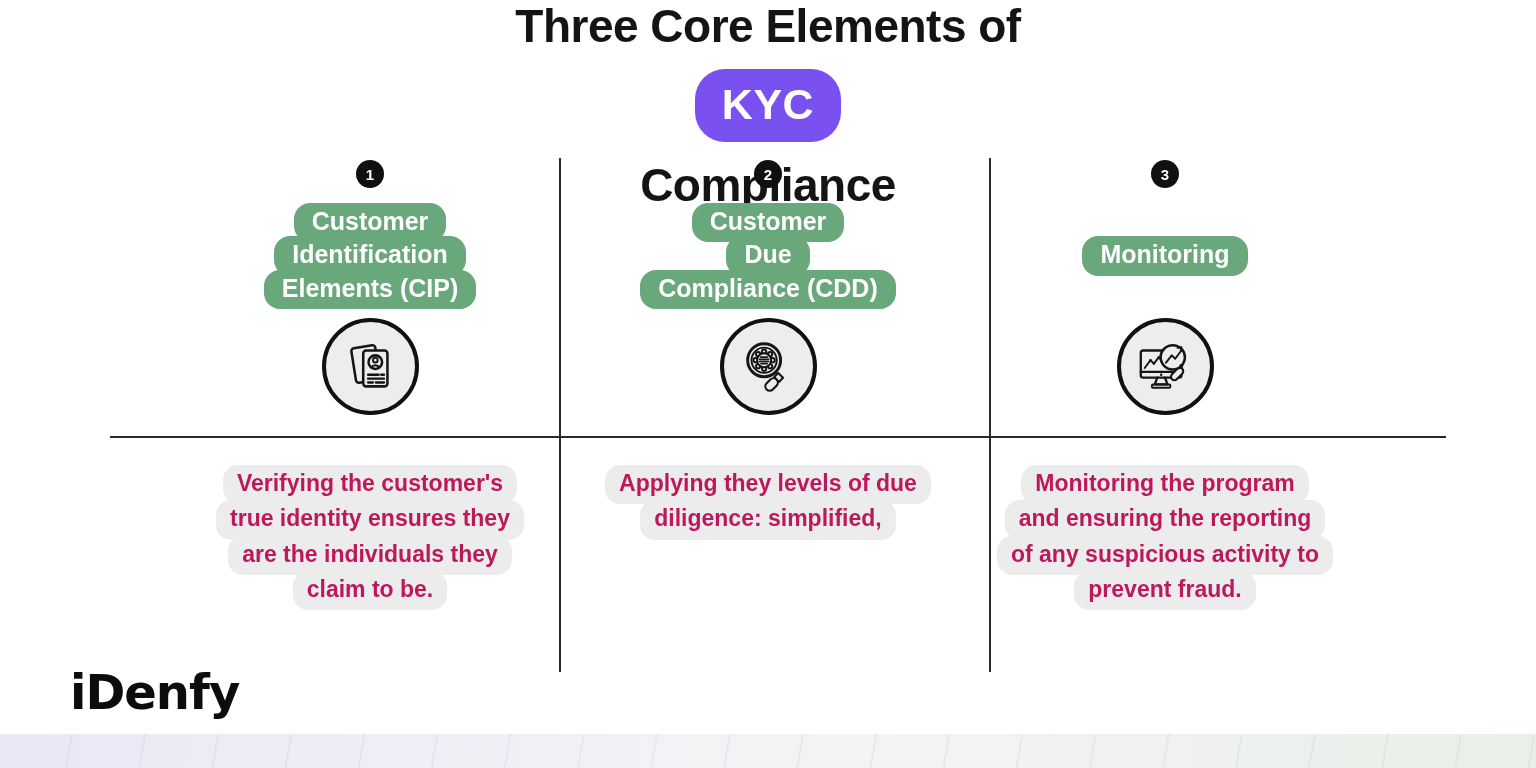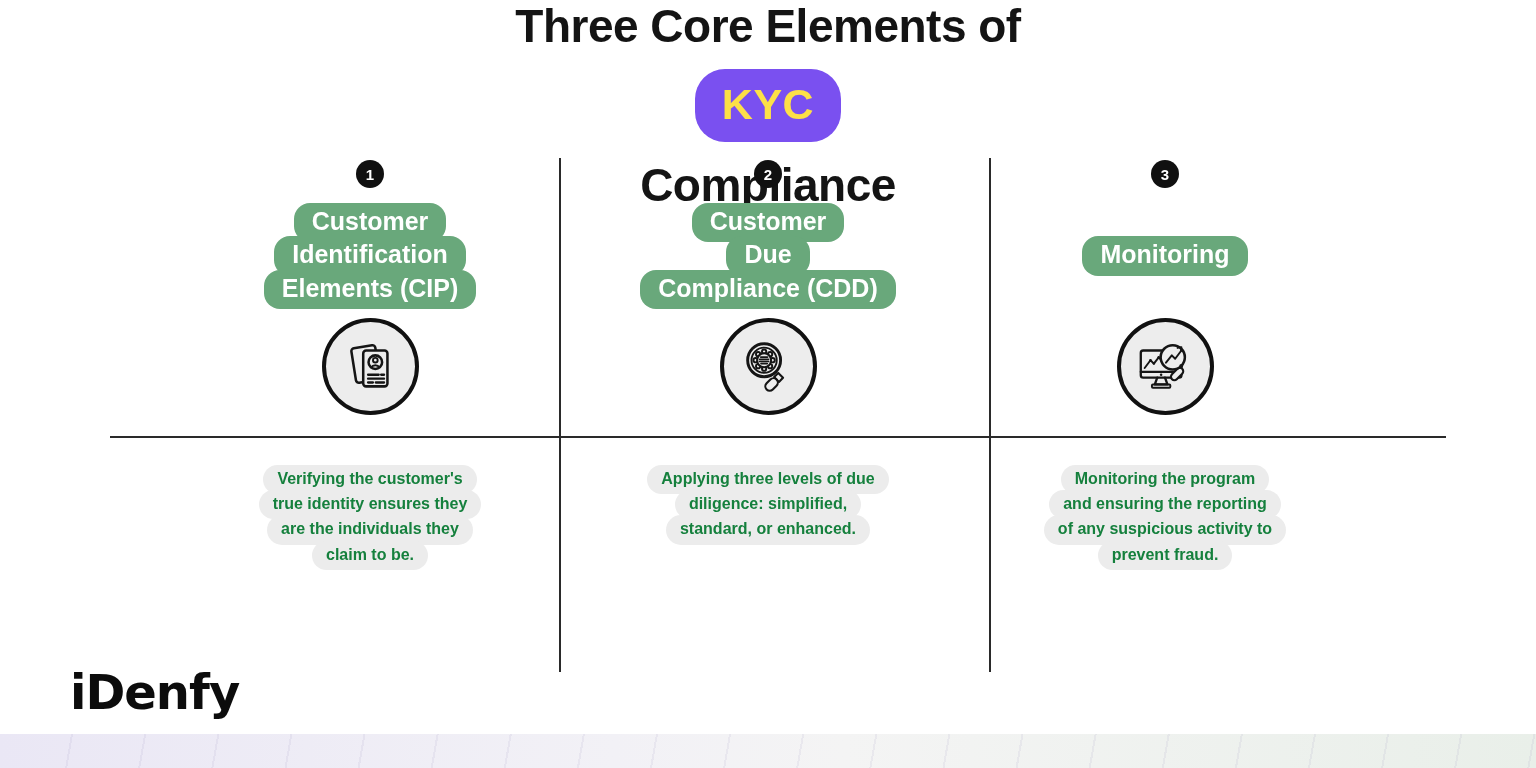--- a/index.html
+++ b/index.html
@@ -13,21 +13,21 @@
   }
   
   .title-row{
     position:absolute;top:66px;left:0;width:1536px;height:78px;
     display:flex;align-items:center;justify-content:center;gap:16px;
     font-size:46px;font-weight:700;letter-spacing:-0.5px;color:var(--ink,#141414);flex-direction:column;
   }
   .kyc-pill{
     display:inline-flex;align-items:center;justify-content:center;
     background:var(--accent-purple,#7A50F0);
-    color:#fde047;
+    color:#ffffff;
     border-radius:30px;
     padding:11px 27px 13px;
     font-size:43px;font-weight:700;letter-spacing:0.5px;
   }
   
   .vline{position:absolute;top:158px;width:2px;height:514px;background:#2a2a2a;}
   .vline-1{left:559px;}
   .vline-2{left:989px;}
   .hline{position:absolute;top:436px;left:110px;width:1336px;height:2px;background:#2a2a2a;}
   
@@ -64,22 +64,22 @@
     margin-top:6px;
     display:flex;align-items:center;justify-content:center;
   }
   .icon-circle svg{display:block;}
   .desc{
     margin-top:52px;
     display:flex;flex-direction:column;align-items:center;
   }
   .desc-line{
     background:var(--blob-gray,#ECECEC);
-    color:#15803d;
-    font-size:16px;font-weight:700;line-height:1.45;
+    color:#be185d;
+    font-size:23px;font-weight:700;line-height:1.45;
     padding:2px 14px 4px;border-radius:15px;
     margin:-2px 0;white-space:nowrap;
   }
   
   .logo{
     position:absolute;left:70px;top:664px;
     font-family:"DejaVu Sans", sans-serif;
     font-size:48px;font-weight:700;letter-spacing:-1px;
     color:#0c0c0c;
     text-align:center;
@@ -158,23 +158,22 @@
           <circle cx="34.2" cy="18.8" r="2.2" fill="#ededed"></circle>
           <circle cx="21.8" cy="18.8" r="2.2" fill="#ededed"></circle>
           <circle cx="34.2" cy="31.2" r="2.2" fill="#ededed"></circle>
           <circle cx="21.8" cy="31.2" r="2.2" fill="#ededed"></circle>
         </g>
         <circle cx="28" cy="25" r="7.2" fill="#ededed" stroke-width="2.2"></circle>
         <path d="M24.5 21.8 h7 M23.5 24 h9 M23.5 26.2 h9 M24.8 28.4 h6.4" stroke-width="1.8"></path>
       </svg>
     </div>
     <div class="desc">
-      <span class="desc-line">Applying three levels of due</span>
+      <span class="desc-line">Applying they levels of due</span>
       <span class="desc-line">diligence: simplified,</span>
-      <span class="desc-line">standard, or enhanced.</span>
     </div>
   </div>
 
   <div class="col col-3">
     <div class="num-circle">
       <span>3</span>
     </div>
     <div class="badge">
       <span class="badge-line">Monitoring</span>
     </div>

